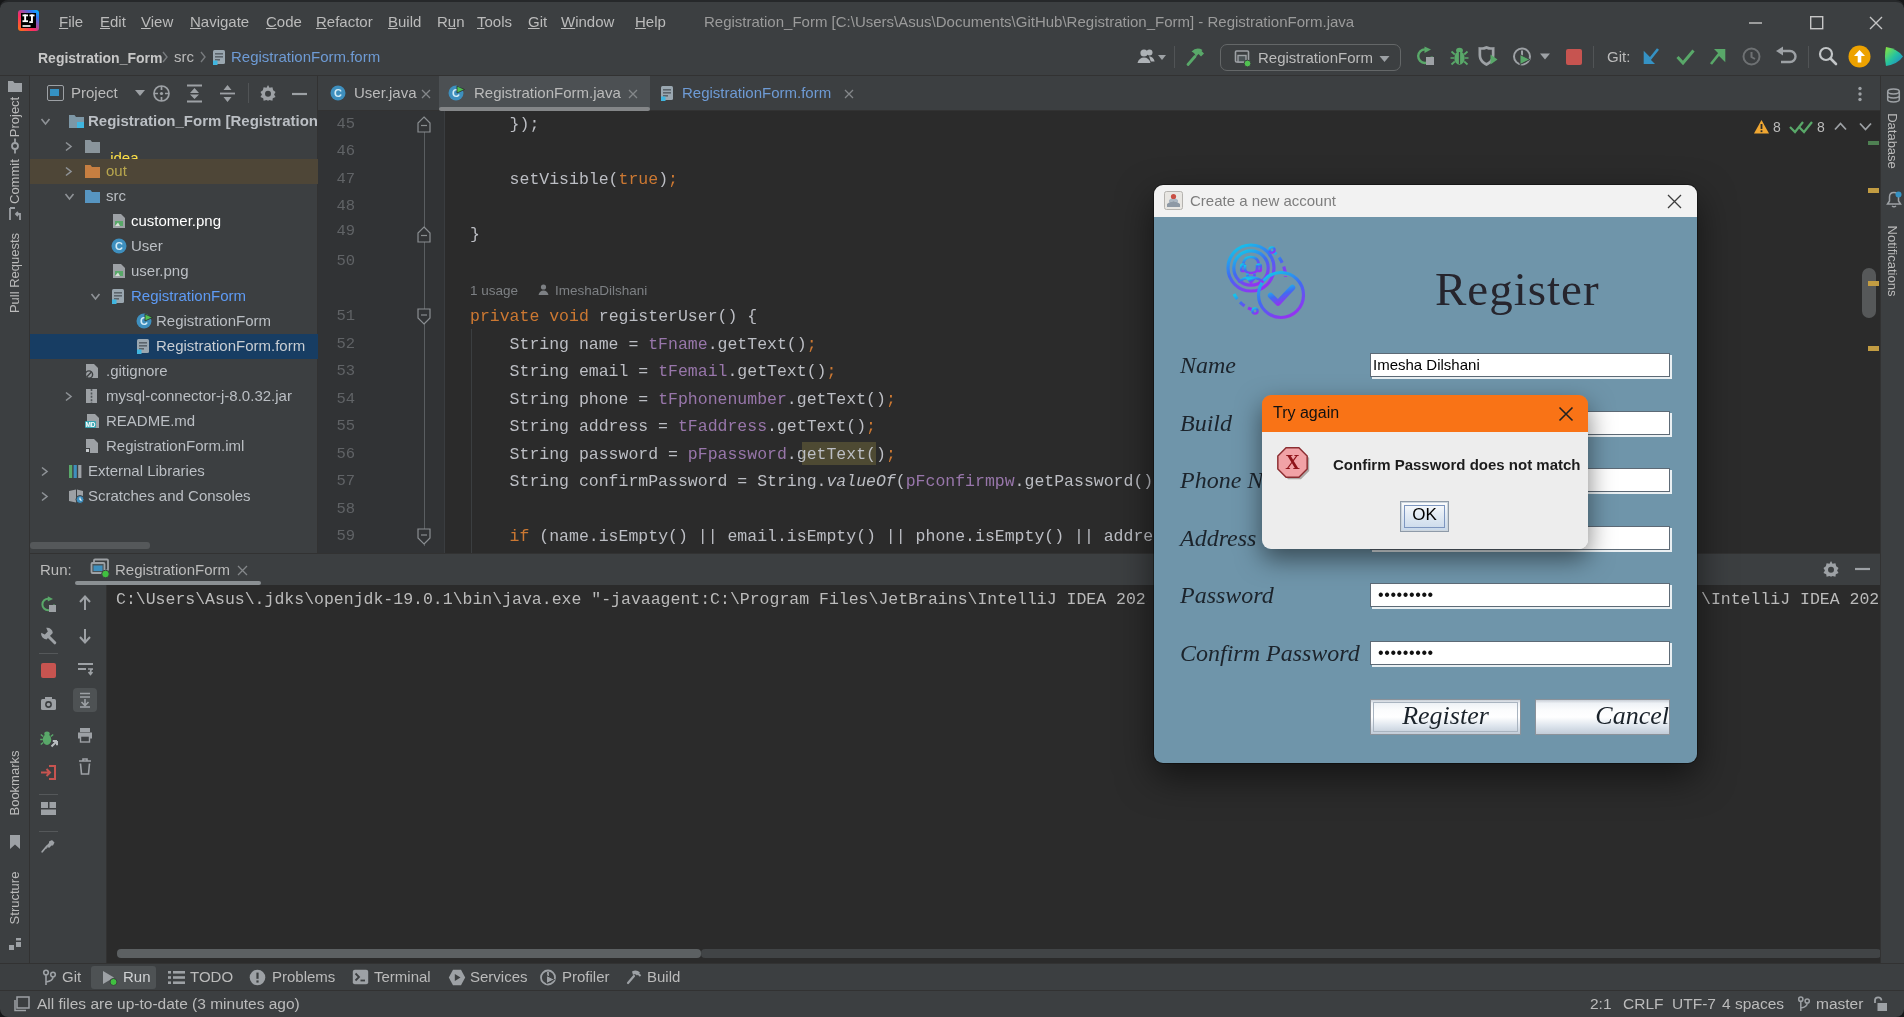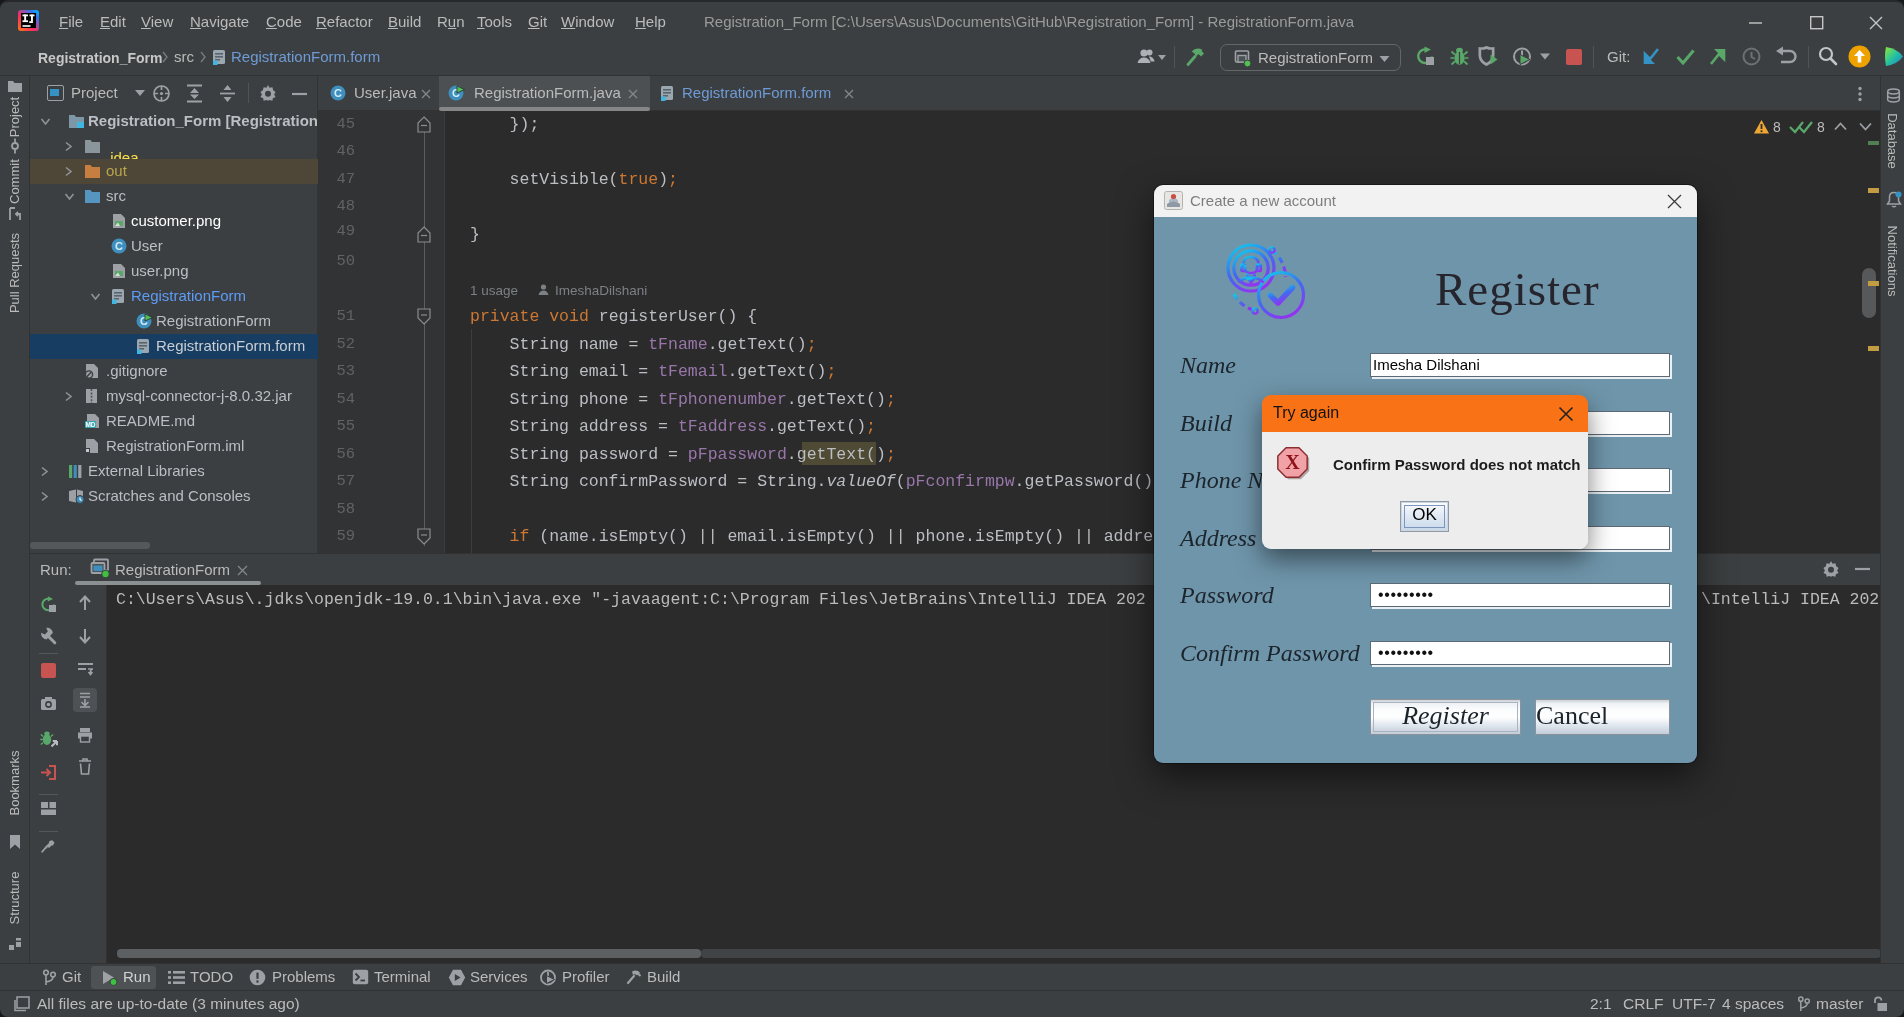--- a/index.html
+++ b/index.html
@@ -724,21 +724,21 @@
         </div>
     <div class="a fld" style="left:216px;top:424px">
           <span class="dots">•••••••••</span>
         </div>
 
     <div class="a btn" style="left:216px;top:482px;width:151px">
           <span class="a" style="left:0;top:1px;width:100%;text-align:center;font-family:'Liberation Serif',serif;font-style:italic;font-size:26px;color:#1b232b">Register</span>
           <div class="a" style="left:2px;top:2px;right:2px;bottom:2px;border:1px solid #a9b4c0"></div>
         </div>
     <div class="a btn" style="left:381px;top:482px;width:135px">
-          <span class="a" style="left:0;top:1px;width:100%;text-align:left;font-family:'Liberation Serif',serif;font-size:26px;color:#1b232b">Cancel</span>
+          <span class="a" style="left:0;top:1px;width:100%;text-align:right;font-family:'Liberation Serif',serif;font-style:italic;font-size:26px;color:#1b232b">Cancel</span>
         </div>
   </div>
 </div>
 
 <div class="a" id="errdialog" style="left:1262px;top:395px;width:326px;height:154px;border-radius:9px;box-shadow:0 10px 26px rgba(0,0,0,0.5)">
   <div class="a" style="left:0;top:0;width:326px;height:37px;background:#f97316;border-radius:9px 9px 0 0">
     <span class="t" style="left:11px;top:9px;color:#111;font-size:16px">Try again</span>
     <svg style="left:296px;top:11px" width="16" height="16" viewBox="0 0 16 16">
           <path d="M1.5 1.5 L14.5 14.5 M14.5 1.5 L1.5 14.5" stroke="#222" stroke-width="1.6"></path>
         </svg>

